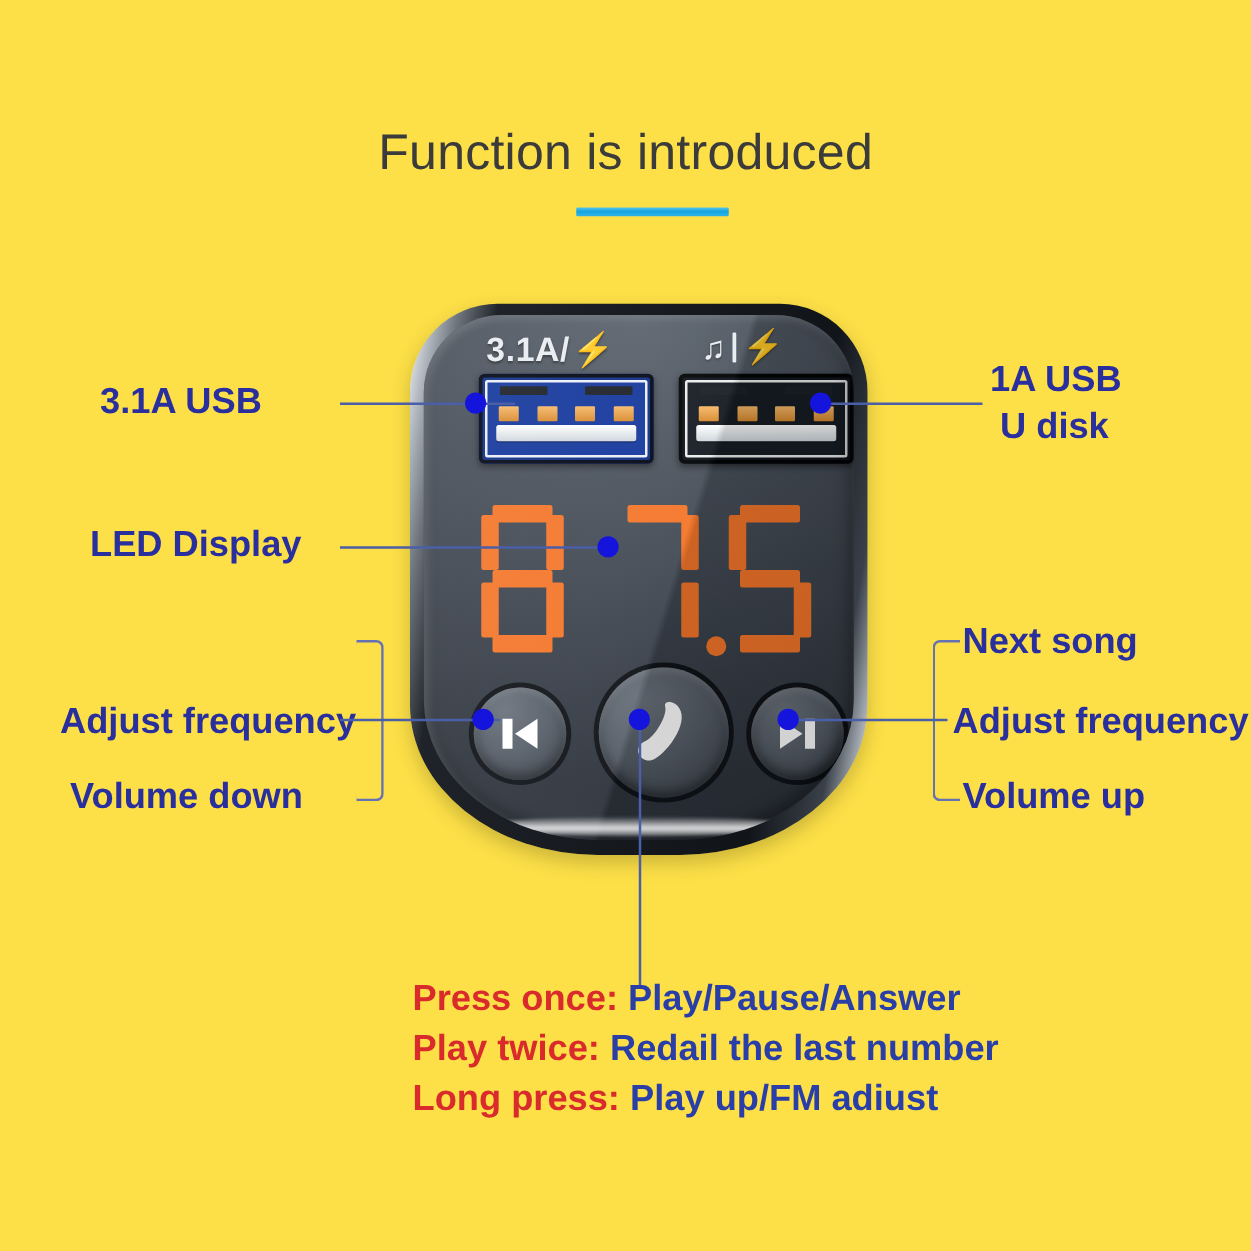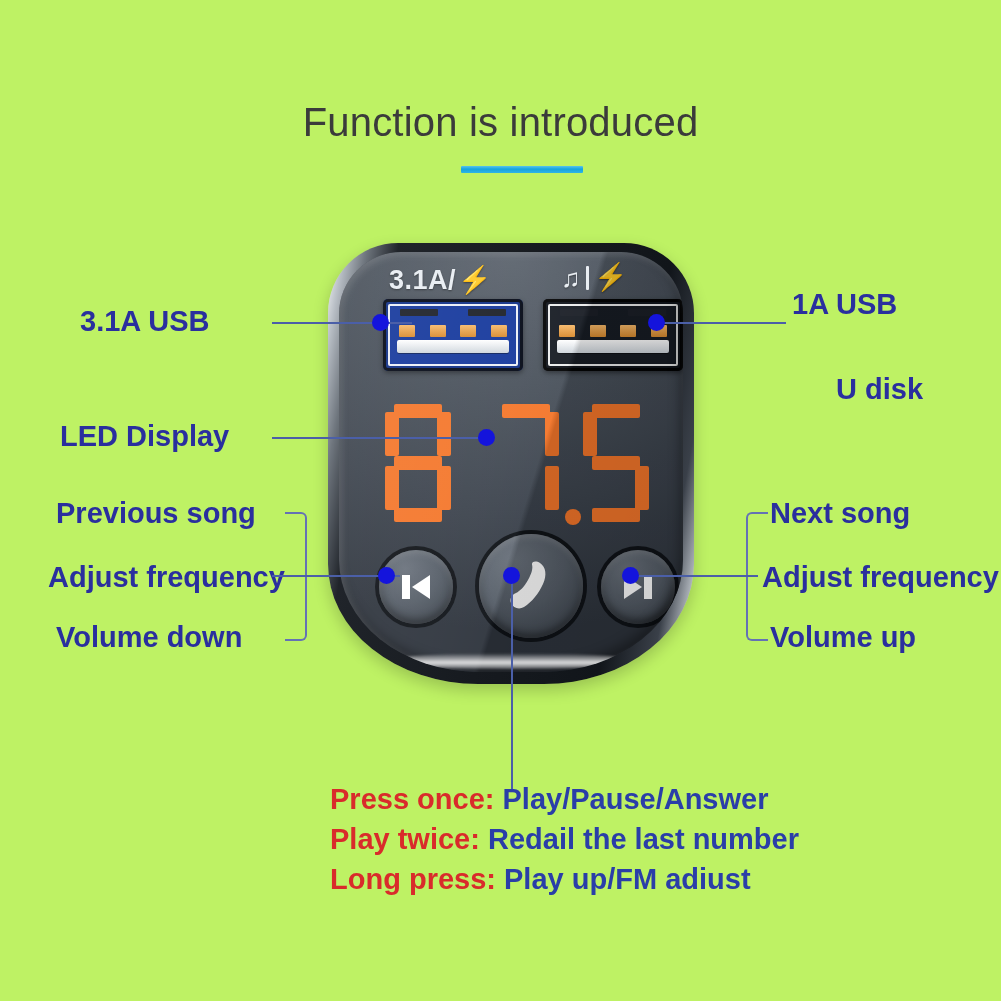--- a/index.html
+++ b/index.html
@@ -4,21 +4,21 @@
 <style>
   html, body {
     margin: 0;
     padding: 0;
     background: #ffffff;
   }
   #stage {
     position: relative;
     width: 1001px;
     height: 1001px;
-    background: #bef264;
+    background: #fde047;
     overflow: hidden;
     font-family: "Liberation Sans", sans-serif;
   }
 
   
   #title {
     position: absolute;
     left: 0;
     top: 100px;
     width: 1001px;
@@ -396,34 +396,33 @@
       <div id="dev-gloss"></div>
       <div id="dev-edge-light"></div>
       <div id="dev-bottom-chrome"></div>
     </div>
   </div>
 
   <div class="anno right-align" style="left:80px; top:305px; width:180px;">3.1A USB</div>
   <div class="conn h" style="left:272px; top:322px; width:140px;"></div>
   <div class="dot" style="left:372px; top:314px;"></div>
 
-  <div class="anno right-align" style="left:60px; top:420px; width:200px;">LED Display</div>
+  <div class="anno right-align" style="left:72px; top:420px; width:200px;">LED Display</div>
   <div class="conn h" style="left:272px; top:437px; width:220px;"></div>
   <div class="dot" style="left:478px; top:429px;"></div>
 
-  <div class="anno" style="left:56px; top:497px;">Previous song</div>
   <div class="anno" style="left:48px; top:561px;">Adjust  frequency</div>
   <div class="anno" style="left:56px; top:621px;">Volume down</div>
 
   <div class="bracket right-facing" style="left:285px; top:512px; width:20px; height:125px;"></div>
   <div class="conn h" style="left:272px; top:575px; width:128px;"></div>
   <div class="dot" style="left:378px; top:567px;"></div>
 
   <div class="anno" style="left:792px; top:288px;">1A USB</div>
-  <div class="anno" style="left:836px; top:325px;margin-top:48px;">U disk</div>
+  <div class="anno" style="left:800px; top:325px;">U disk</div>
   <div class="conn h" style="left:652px; top:322px; width:134px;"></div>
   <div class="dot" style="left:648px; top:314px;"></div>
 
   <div class="anno" style="left:770px; top:497px;">Next song</div>
   <div class="anno" style="left:762px; top:561px;">Adjust  frequency</div>
   <div class="anno" style="left:770px; top:621px;">Volume up</div>
 
   <div class="bracket left-facing" style="left:746px; top:512px; width:20px; height:125px;"></div>
   <div class="conn h" style="left:628px; top:575px; width:130px;"></div>
   <div class="dot" style="left:622px; top:567px;"></div>

